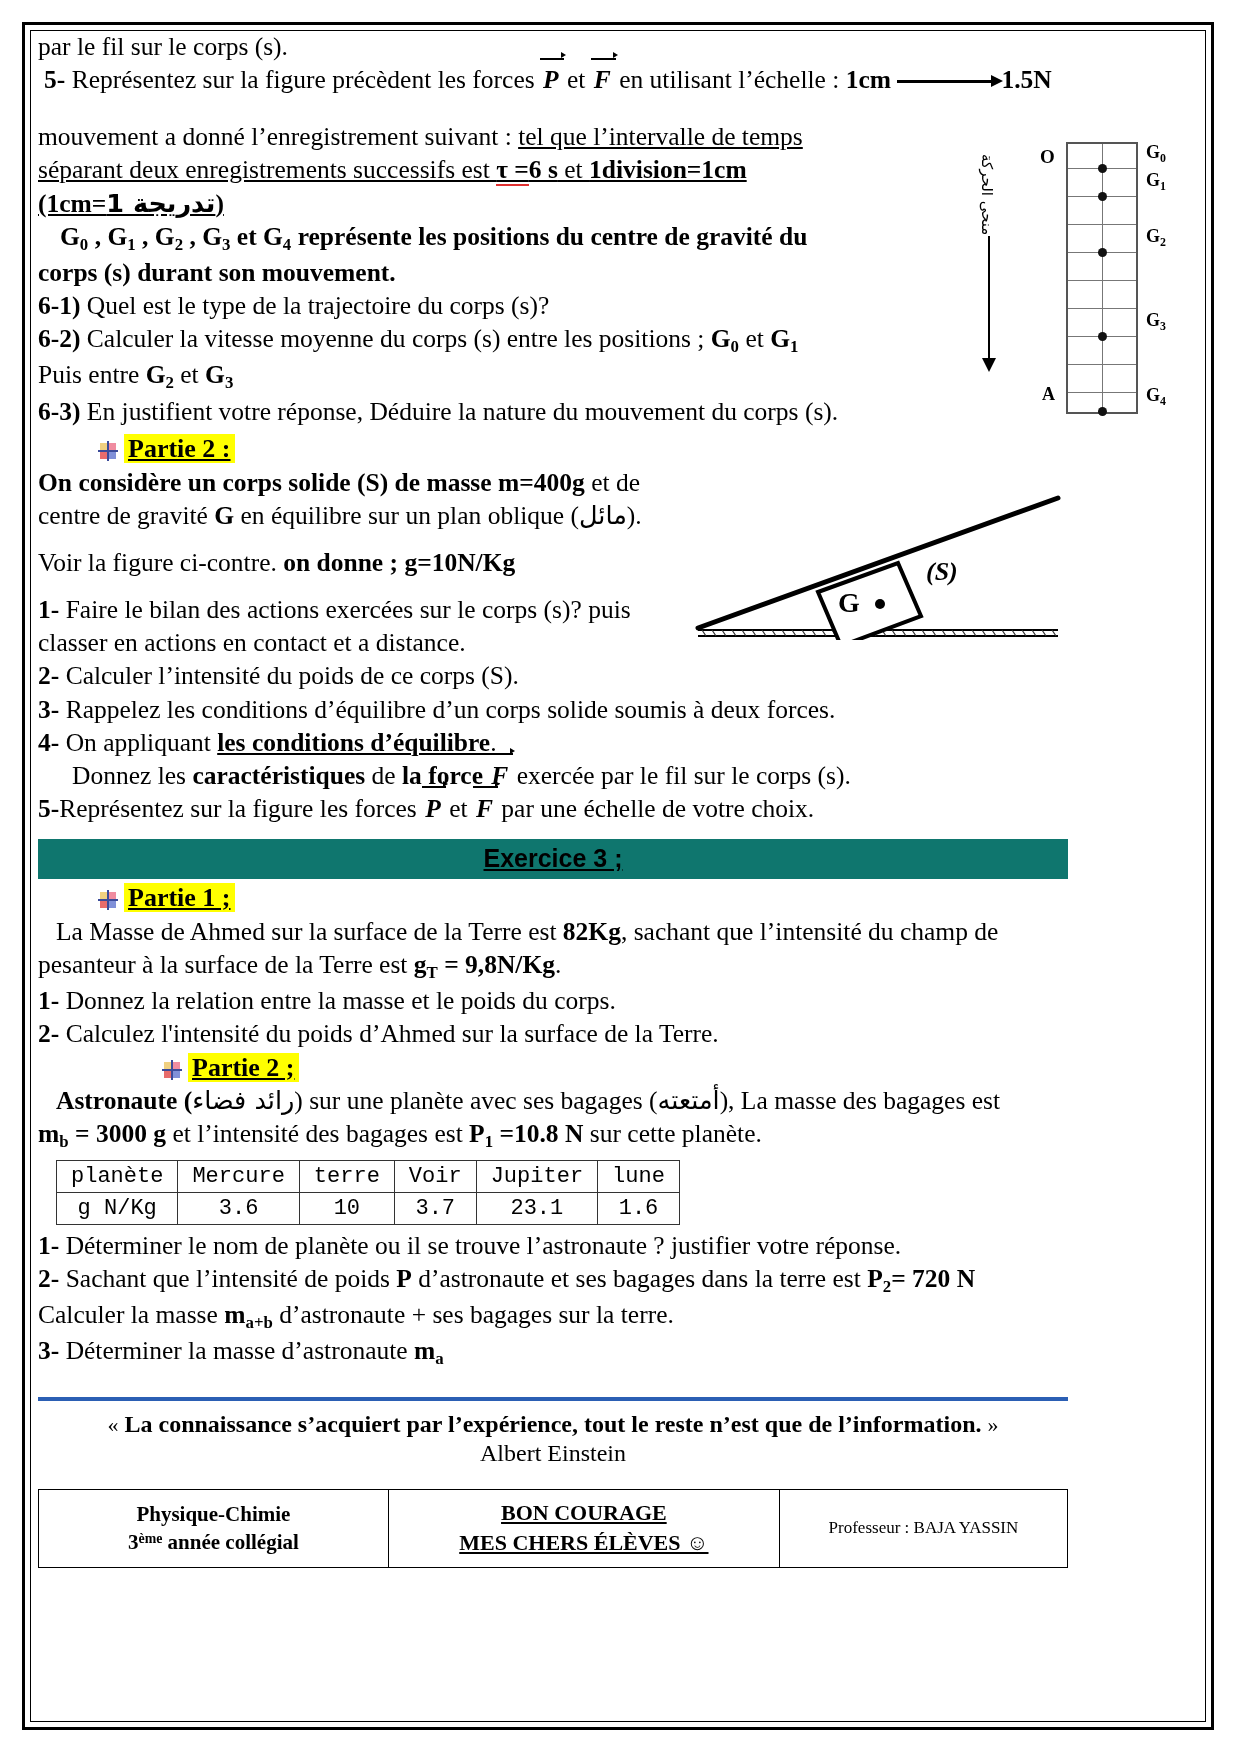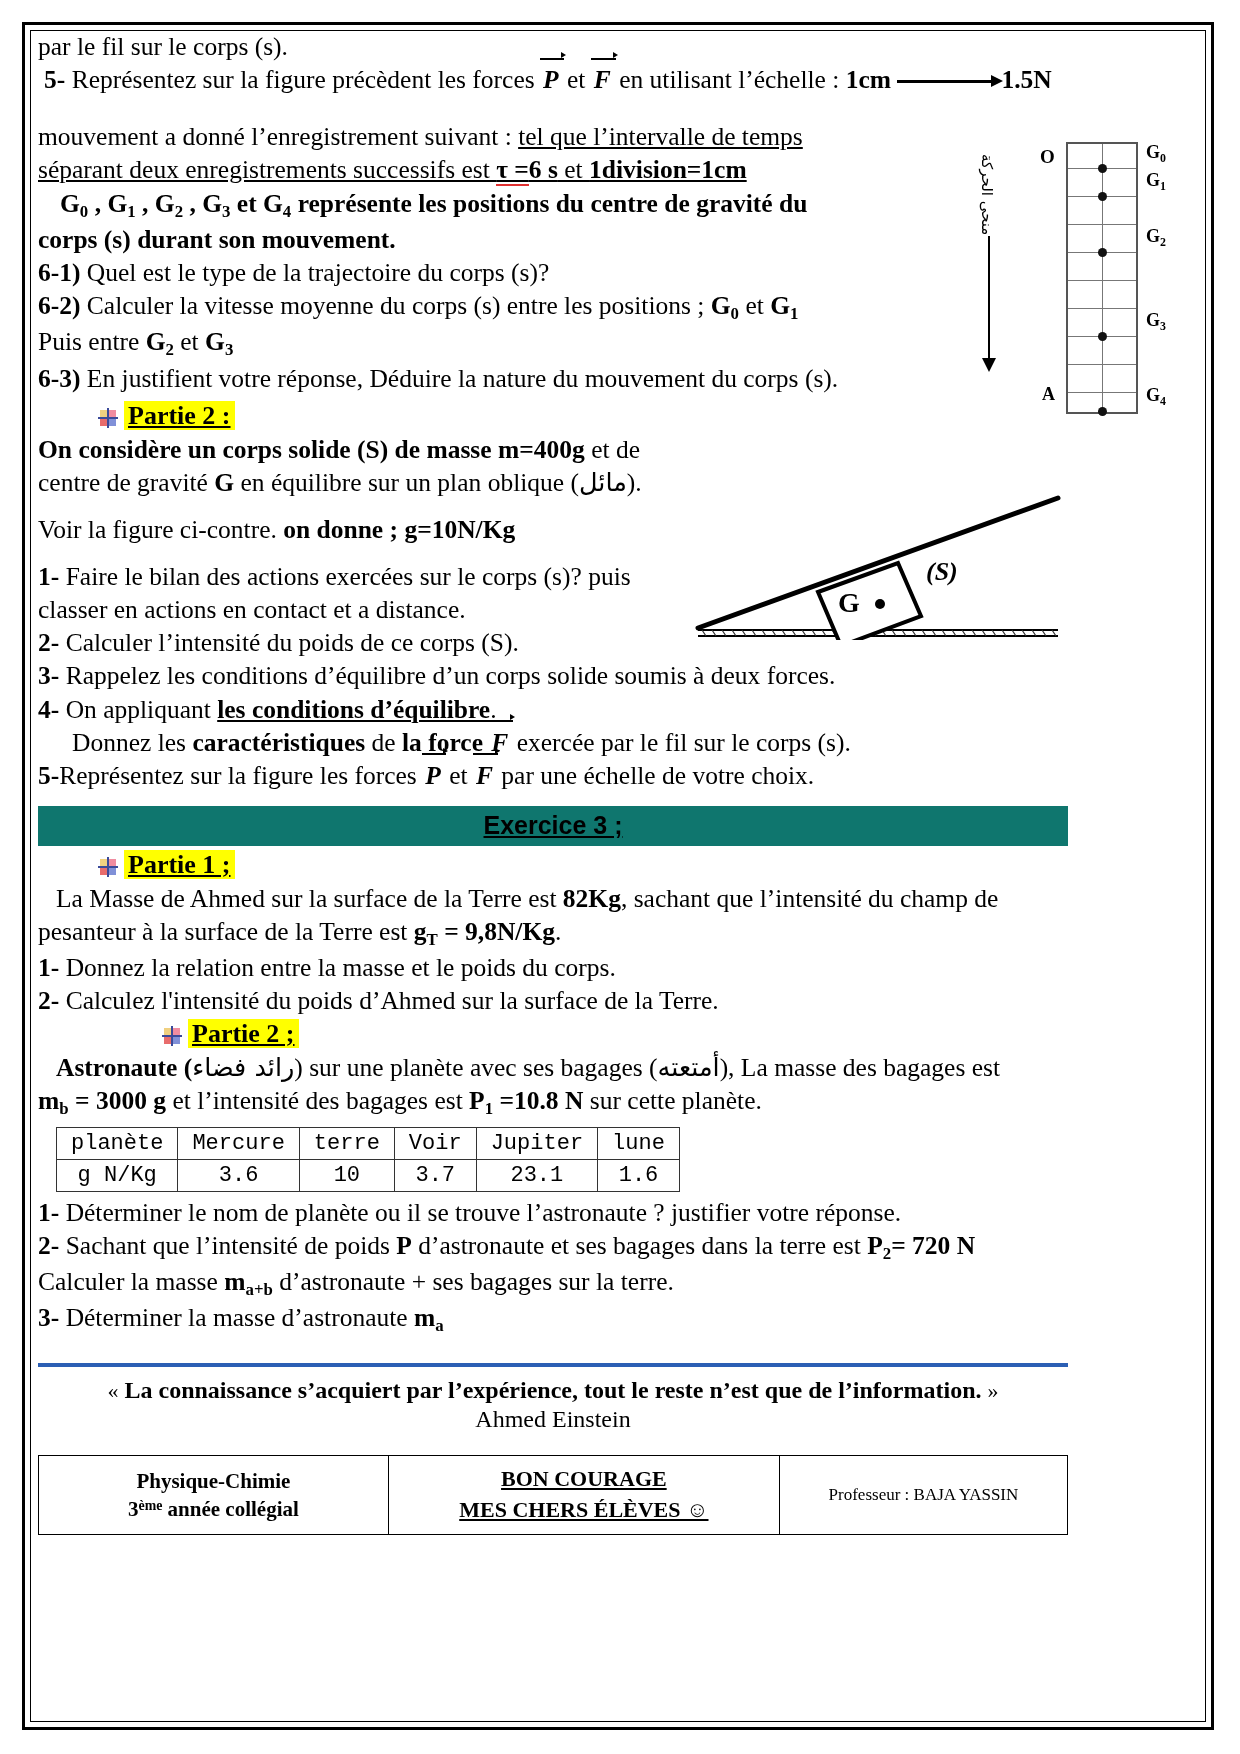--- a/index.html
+++ b/index.html
@@ -228,20 +228,23 @@
     </span><span class="b">1.5N</span>
   </p>
 
   <div class="sp-md"></div>
 
   <p class="line">
     <span>mouvement a donné l’enregistrement suivant : </span><span class="u">tel que  l’intervalle de temps</span>
   </p>
   <p class="line u">
     <span>séparant deux enregistrements successifs est </span><span class="b red-eq">τ =</span><span class="b">6 s</span><span> et </span><span class="b">1division=1cm</span>
+  </p>
+  <p class="line b u">
+    <span>(1cm=</span><span class="ar">تدريجة 1</span><span>)</span>
   </p>
 
   <p class="line b" style="padding-left:22px;">
     G<span class="sub">0</span> , G<span class="sub">1</span> , G<span class="sub">2</span> , G<span class="sub">3</span> et G<span class="sub">4</span><span> représente les positions du centre de gravité du</span>
   </p>
   <p class="line b">
     <span>corps (s) durant son mouvement.</span>
   </p>
 
   <p class="line">
@@ -365,21 +368,21 @@
   </p>
 
   <div class="blue-rule"></div>
 
   <p class="quote">
     <span class="q">«</span>
     <span>La connaissance s’acquiert par l’expérience, tout le reste n’est que de l’information.</span>
     <span class="q">»</span>
   </p>
   <p class="author">
-    <span>Ahmed Einstein</span>
+    <span>Albert Einstein</span>
   </p>
 
   <table class="footbar">
     <tbody>
         <tr>
       <td style="width:34%;">
         <div class="f1">Physique-Chimie</div>
         <div class="f1"><span>3</span><span class="supless" style="vertical-align:0.45em;">ème</span><span> année collégial</span></div>
       </td>
       <td style="width:38%;">

